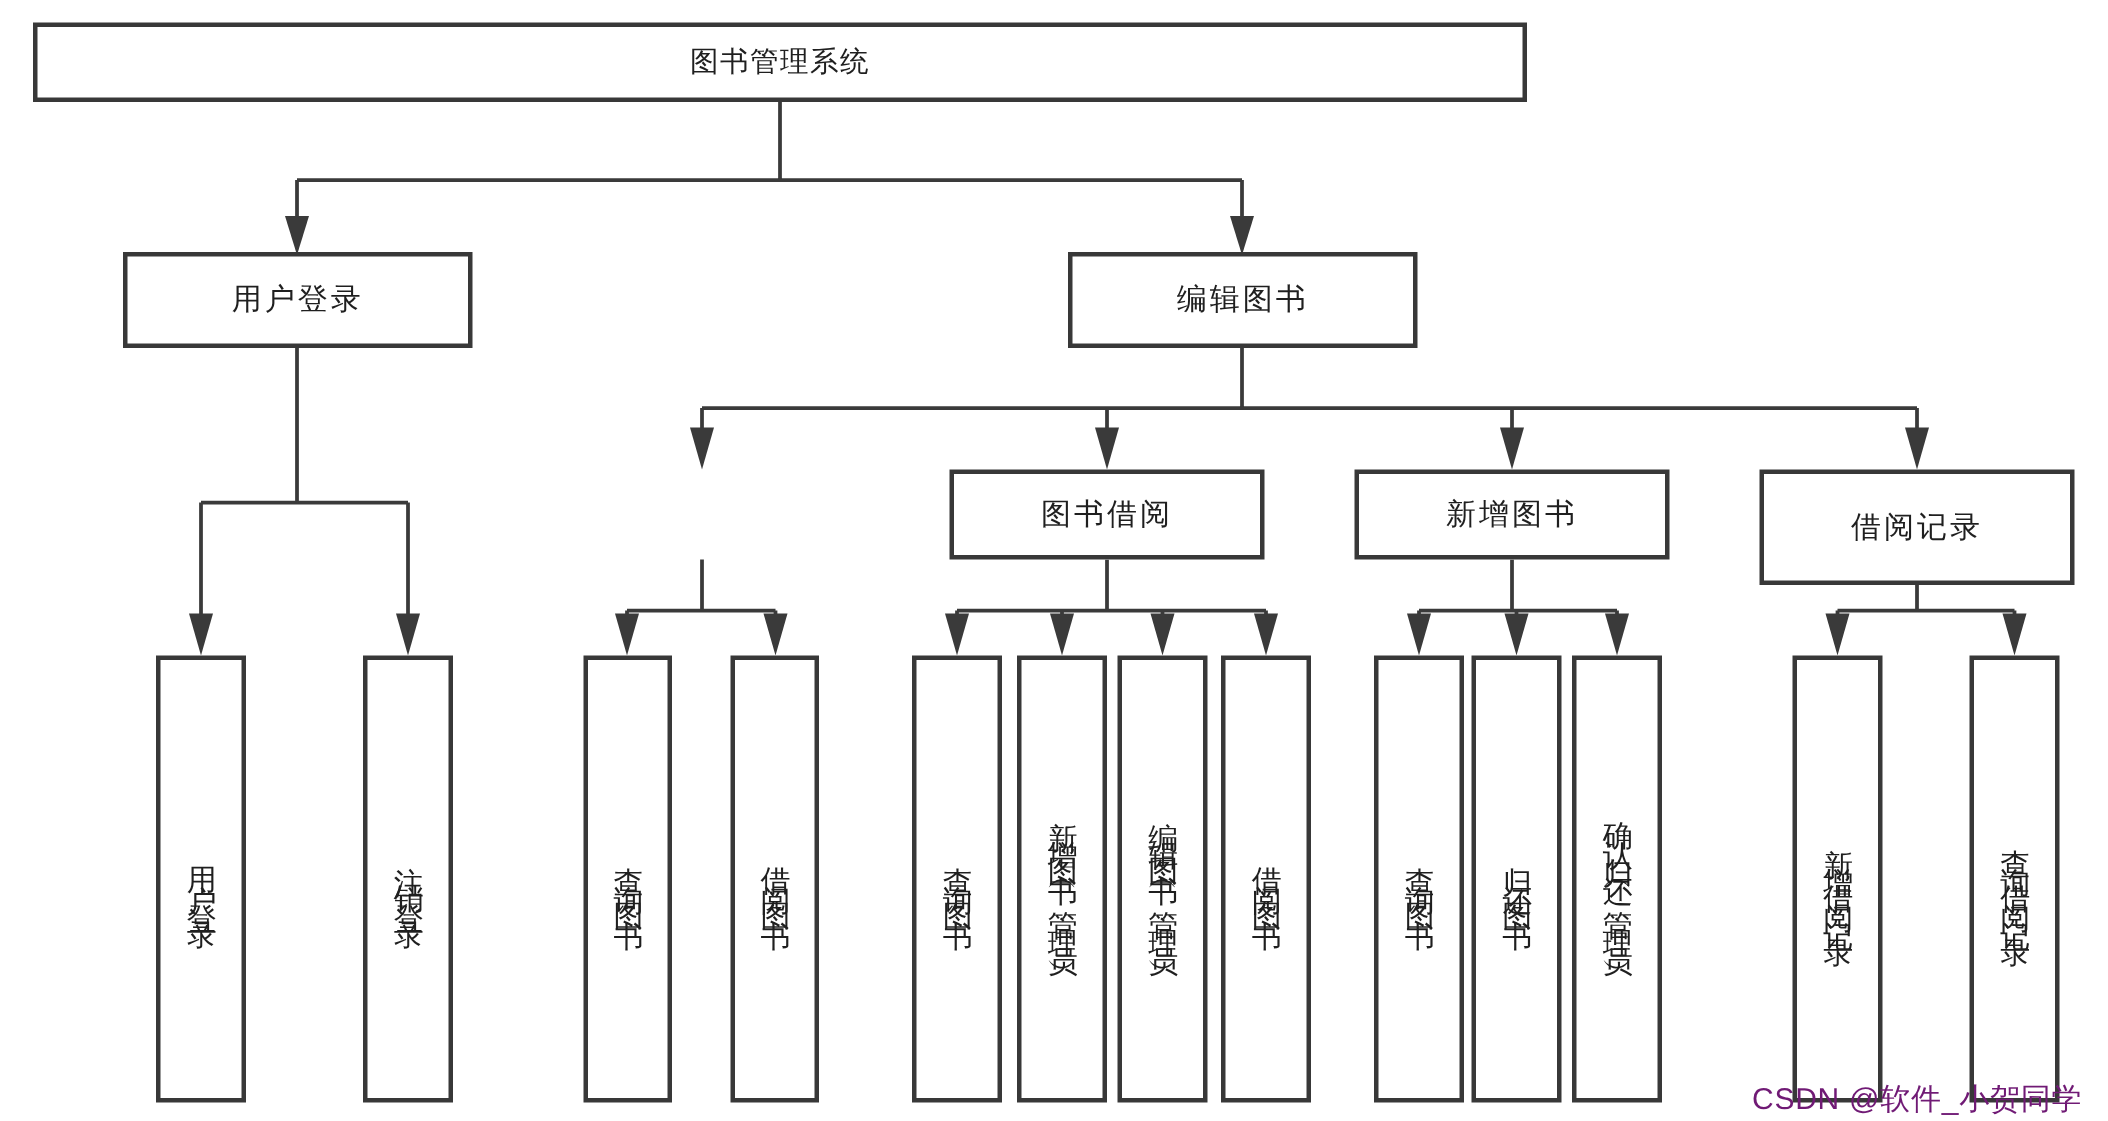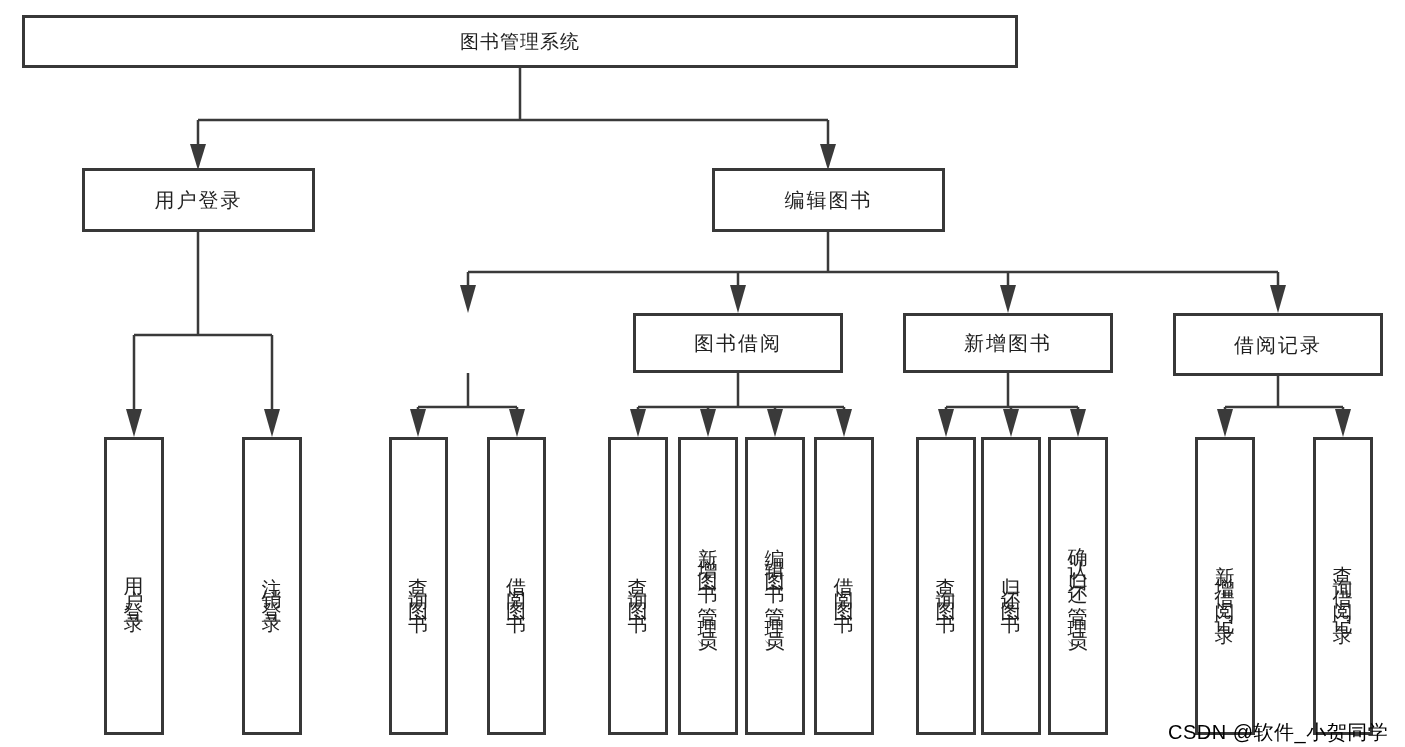--- a/index.html
+++ b/index.html
@@ -42,21 +42,21 @@
     letter-spacing: 12px;
     line-height: 1;
     white-space: nowrap;
   }
   .watermark {
     position: absolute;
     left: 1168px;
     top: 719px;
     font-size: 20px;
     letter-spacing: 0.5px;
-    color: #000000;
+    color: #701a75;
     white-space: nowrap;
     z-index: 5;
   }
 </style>
 </head>
 <body>
 
 <div class="canvas">
 
   <svg class="connectors" viewBox="0 0 1405 747" xmlns="http://www.w3.org/2000/svg">
@@ -99,21 +99,21 @@
   <div class="box h" style="left:712px; top:168px; width:233px; height:64px;">
     <span>编辑图书</span>
   </div>
 
   <div class="box h" style="left:633px; top:313px; width:210px; height:60px;">
     <span>图书借阅</span>
   </div>
   <div class="box h" style="left:903px; top:313px; width:210px; height:60px;">
     <span>新增图书</span>
   </div>
-  <div class="box h" style="left:1173px; top:313px; width:210px; height:63px;">
+  <div class="box h" style="left:1173px; top:313px; width:210px; height:77px;">
     <span>借阅记录</span>
   </div>
 
   <div class="box v" style="left:104px; top:437px; width:60px; height:298px;">
     <span>用户登录</span>
   </div>
   <div class="box v" style="left:242px; top:437px; width:60px; height:298px;">
     <span>注销登录</span>
   </div>
 

